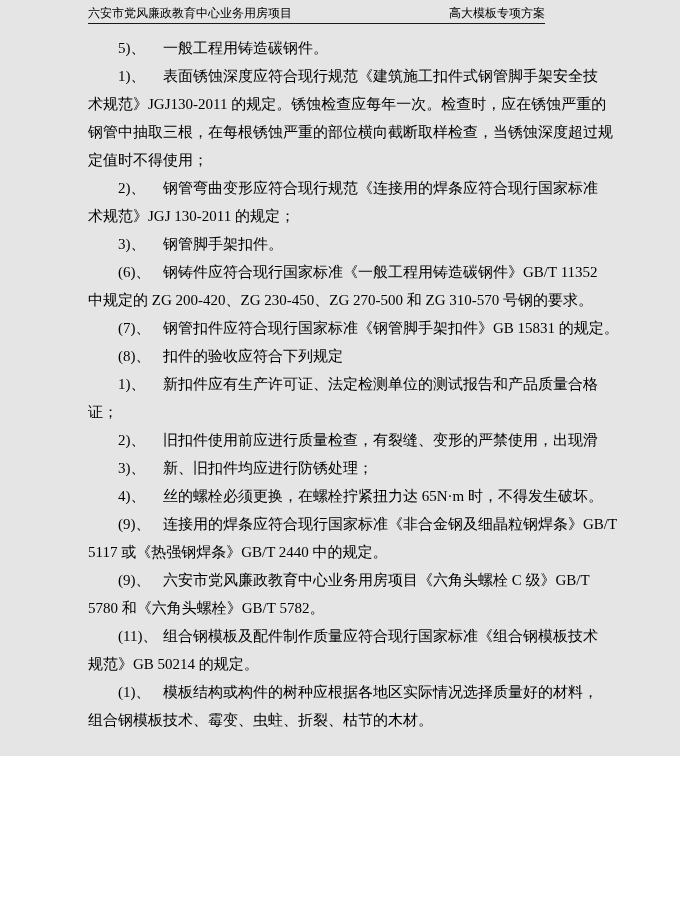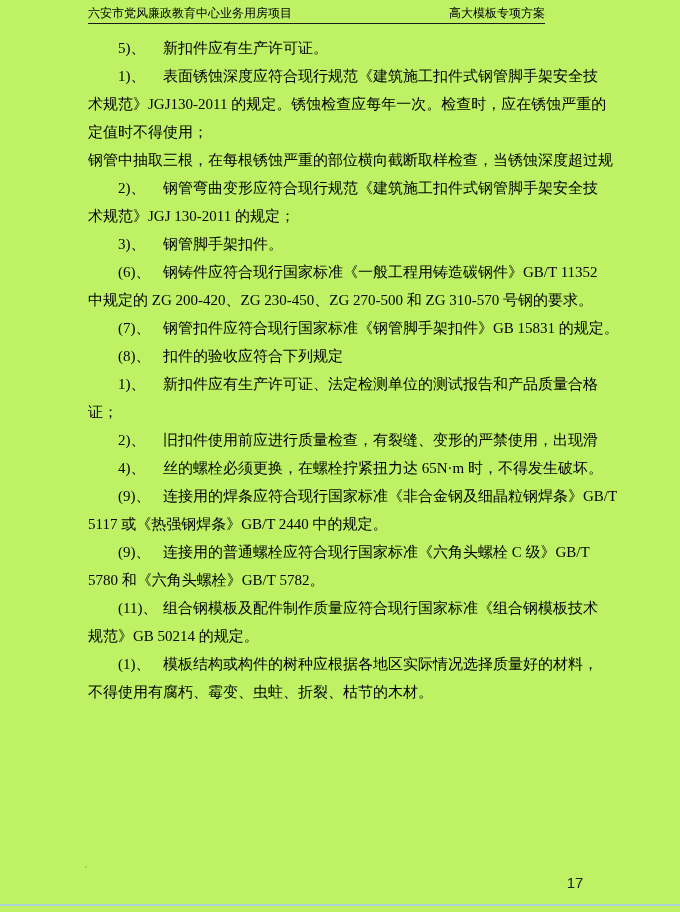--- a/index.html
+++ b/index.html
@@ -3,22 +3,22 @@
 <meta charset="utf-8">
 <style>
   html, body {
     margin: 0;
     padding: 0;
     background: #ffffff;
   }
   .page {
     position: relative;
     width: 680px;
-    height: 912px;
-    background: #bef264;
+    height: 756px;
+    background: #e5e5e5;
     overflow: hidden;
     font-family: "Liberation Serif", "DejaVu Serif", serif;
     color: #000000;
   }
   .header {
     position: absolute;
     left: 88px;
     top: 6px;
     width: 457px;
     display: flex;
@@ -77,44 +77,45 @@
 <body>
 
 <div class="page">
 
   <div class="header">
     <span>六安市党风廉政教育中心业务用房项目</span>
     <span>高大模板专项方案</span>
   </div>
 
   <div class="doc-body" id="doc-body">
-      <div class="line first"><span class="num">5)、</span><span>新扣件应有生产许可证。</span></div>
+      <div class="line first"><span class="num">5)、</span><span>一般工程用铸造碳钢件。</span></div>
       <div class="line first"><span class="num">1)、</span><span>表面锈蚀深度应符合现行规范《建筑施工扣件式钢管脚手架安全技</span></div>
       <div class="line"><span>术规范》JGJ130-2011 的规定。锈蚀检查应每年一次。检查时，应在锈蚀严重的</span></div>
+      <div class="line"><span>钢管中抽取三根，在每根锈蚀严重的部位横向截断取样检查，当锈蚀深度超过规</span></div>
       <div class="line"><span>定值时不得使用；</span></div>
-      <div class="line"><span>钢管中抽取三根，在每根锈蚀严重的部位横向截断取样检查，当锈蚀深度超过规</span></div>
-      <div class="line first"><span class="num">2)、</span><span>钢管弯曲变形应符合现行规范《建筑施工扣件式钢管脚手架安全技</span></div>
+      <div class="line first"><span class="num">2)、</span><span>钢管弯曲变形应符合现行规范《连接用的焊条应符合现行国家标准</span></div>
       <div class="line"><span>术规范》JGJ 130-2011 的规定；</span></div>
       <div class="line first"><span class="num">3)、</span><span>钢管脚手架扣件。</span></div>
       <div class="line first"><span class="num">(6)、</span><span>钢铸件应符合现行国家标准《一般工程用铸造碳钢件》GB/T 11352</span></div>
       <div class="line"><span>中规定的 ZG 200-420、ZG 230-450、ZG 270-500 和 ZG 310-570 号钢的要求。</span></div>
       <div class="line first"><span class="num">(7)、</span><span>钢管扣件应符合现行国家标准《钢管脚手架扣件》GB 15831 的规定。</span></div>
       <div class="line first"><span class="num">(8)、</span><span>扣件的验收应符合下列规定</span></div>
       <div class="line first"><span class="num">1)、</span><span>新扣件应有生产许可证、法定检测单位的测试报告和产品质量合格</span></div>
       <div class="line"><span>证；</span></div>
       <div class="line first"><span class="num">2)、</span><span>旧扣件使用前应进行质量检查，有裂缝、变形的严禁使用，出现滑</span></div>
+      <div class="line first"><span class="num">3)、</span><span>新、旧扣件均应进行防锈处理；</span></div>
       <div class="line first"><span class="num">4)、</span><span>丝的螺栓必须更换，在螺栓拧紧扭力达 65N·m 时，不得发生破坏。</span></div>
       <div class="line first"><span class="num">(9)、</span><span>连接用的焊条应符合现行国家标准《非合金钢及细晶粒钢焊条》GB/T</span></div>
       <div class="line"><span>5117 或《热强钢焊条》GB/T 2440 中的规定。</span></div>
-      <div class="line first"><span class="num">(9)、</span><span>连接用的普通螺栓应符合现行国家标准《六角头螺栓 C 级》GB/T</span></div>
+      <div class="line first"><span class="num">(9)、</span><span>六安市党风廉政教育中心业务用房项目《六角头螺栓 C 级》GB/T</span></div>
       <div class="line"><span>5780 和《六角头螺栓》GB/T 5782。</span></div>
       <div class="line first"><span class="num">(11)、</span><span>组合钢模板及配件制作质量应符合现行国家标准《组合钢模板技术</span></div>
       <div class="line"><span>规范》GB 50214 的规定。</span></div>
       <div class="line first"><span class="num">(1)、</span><span>模板结构或构件的树种应根据各地区实际情况选择质量好的材料，</span></div>
-      <div class="line"><span>不得使用有腐朽、霉变、虫蛀、折裂、枯节的木材。</span></div>
+      <div class="line"><span>组合钢模板技术、霉变、虫蛀、折裂、枯节的木材。</span></div>
     </div>
 
   <div class="stray-mark">、</div>
 
   <div class="page-number">17</div>
 
   <div class="accent-line" style="background: rgb(175, 211, 218);"></div>
 
 </div>
 

